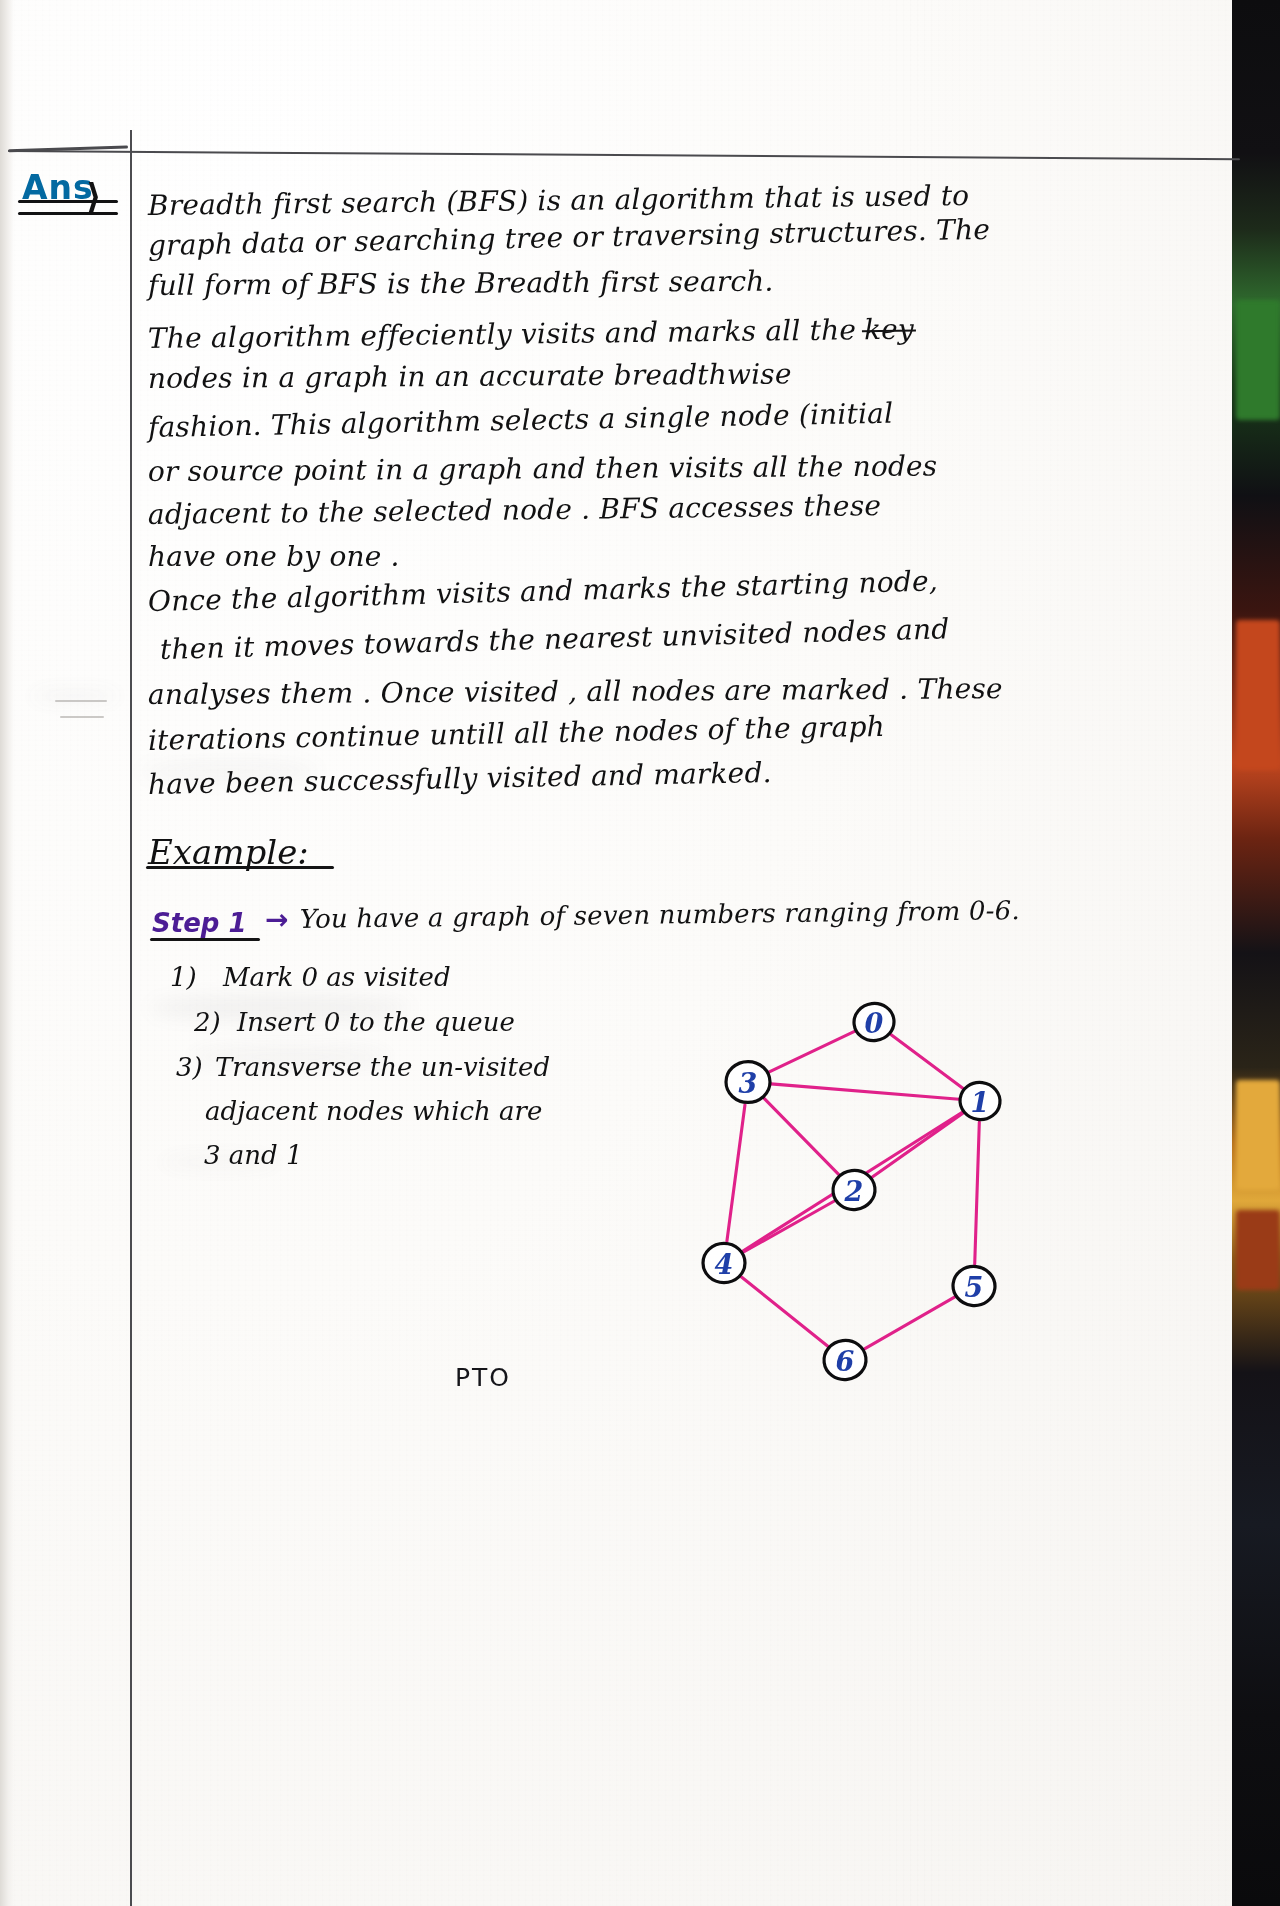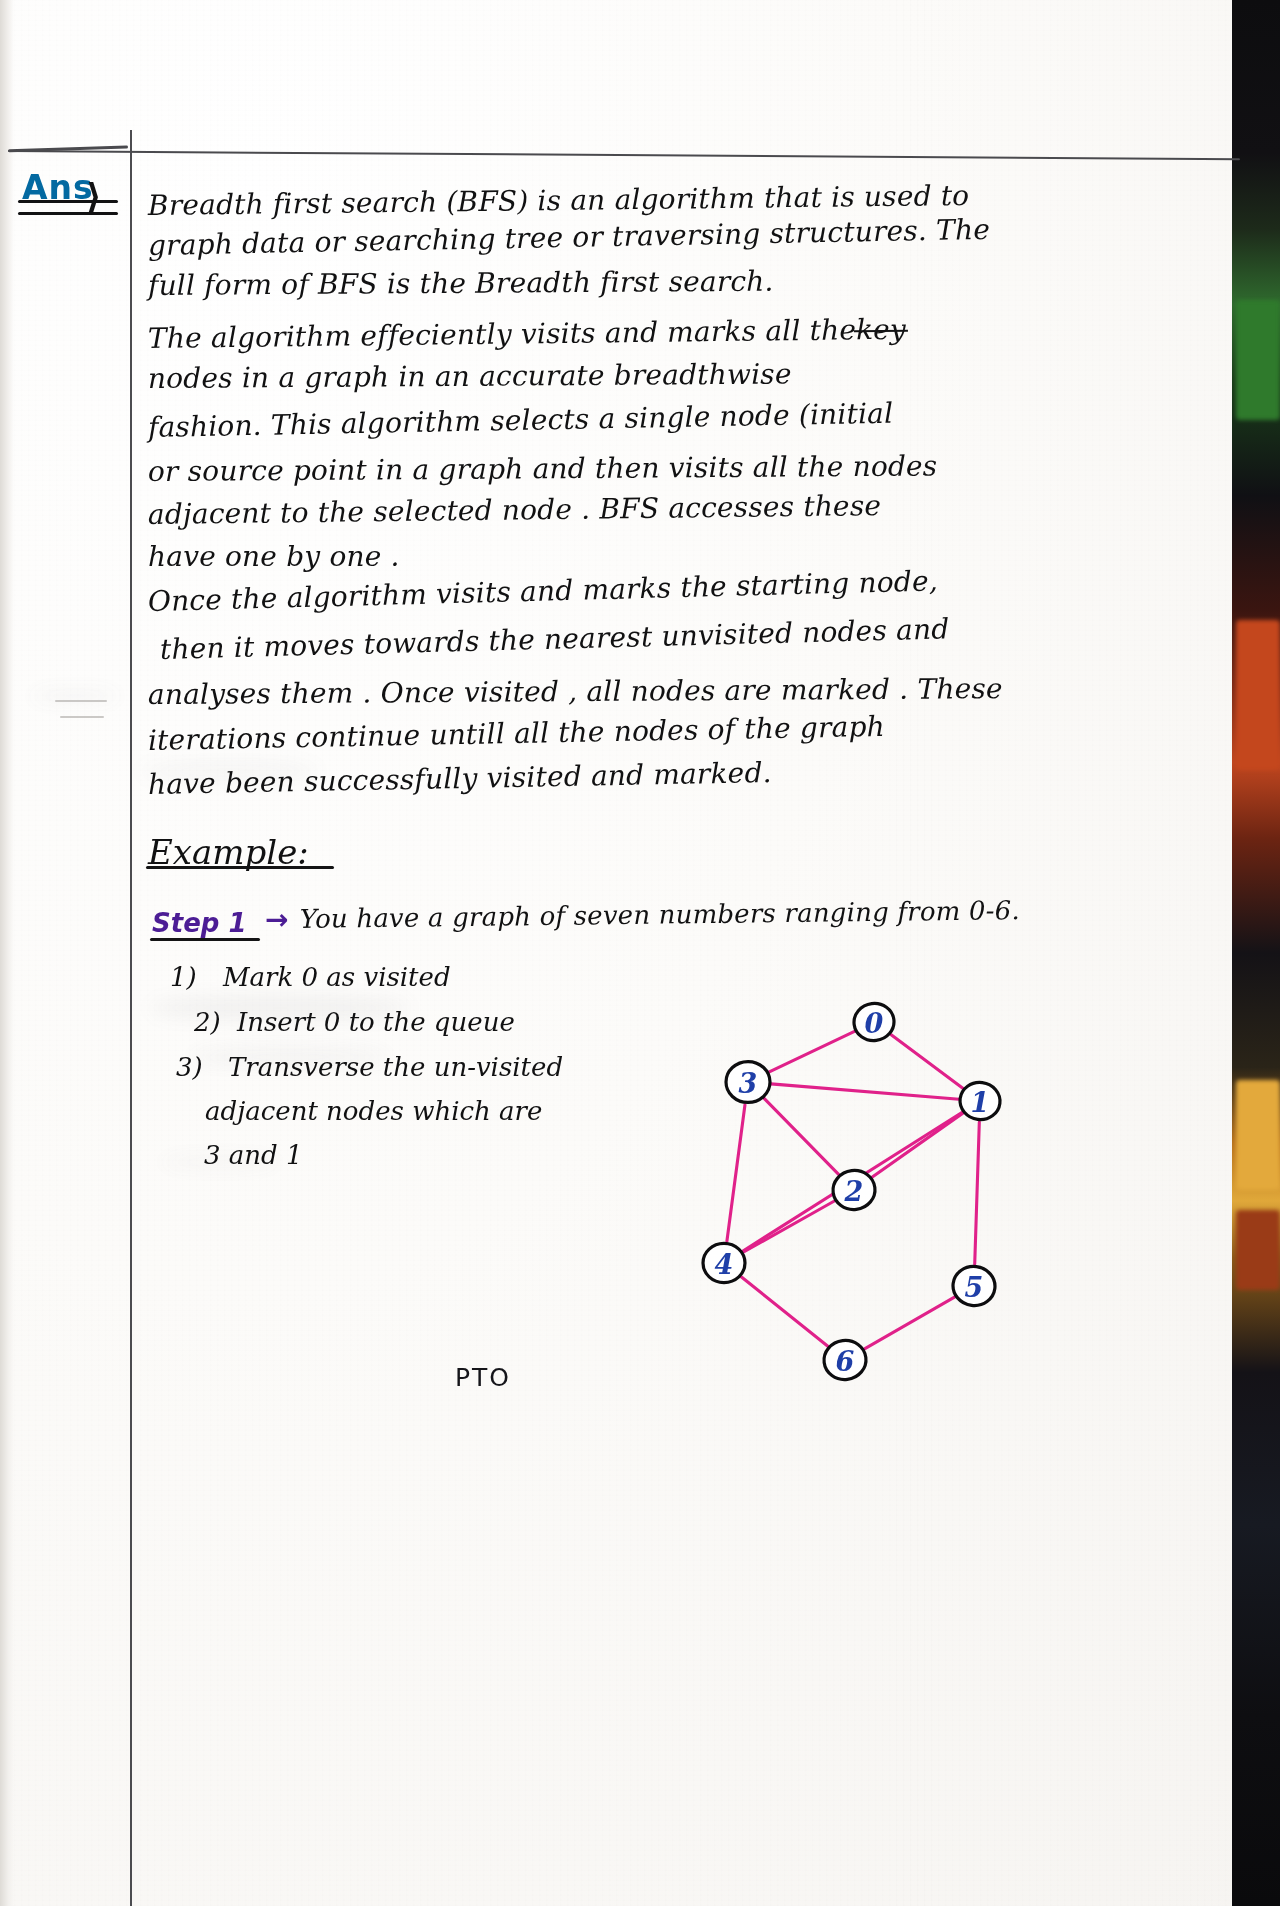--- a/index.html
+++ b/index.html
@@ -180,21 +180,21 @@
   <div class="ans-label">Ans</div>
   <div class="ans-arrow">⟩</div>
   <div class="ans-underline" style="left:18px;top:200px;width:100px;"></div>
   <div class="ans-underline" style="left:18px;top:212px;width:100px;"></div>
 
   <div class="body-line hand tilt1" style="top:192px;font-size:28px;">Breadth first search (BFS) is an algorithm that is used to</div>
   <div class="body-line hand tilt2" style="top:232px;font-size:28px;">graph data or searching tree or traversing structures. The</div>
   <div class="body-line hand tilt3" style="top:272px;font-size:28px;">full form of BFS is the Breadth first search.</div>
 
   <div class="body-line hand tilt1" style="top:325px;font-size:28px;">
-    <span>The algorithm effeciently visits and marks all the</span><span class="strike" style="">key</span>
+    <span>The algorithm effeciently visits and marks all the</span><span class="strike" style="margin-left:8px;">key</span>
   </div>
   <div class="body-line hand tilt3" style="top:365px;font-size:28px;">nodes in a graph in an accurate breadthwise</div>
   <div class="body-line hand tilt2" style="top:414px;font-size:28px;">fashion. This algorithm selects a single node (initial</div>
   <div class="body-line hand tilt3" style="top:458px;font-size:28px;">or source point in a graph and then visits all the nodes</div>
   <div class="body-line hand tilt1" style="top:501px;font-size:28px;">adjacent to the selected node . BFS accesses these</div>
   <div class="body-line hand tilt0" style="top:543px;font-size:28px;">have one by one .</div>
 
   <div class="body-line hand tilt4" style="top:588px;font-size:28px;">Once the algorithm visits and marks the starting node,</div>
   <div class="body-line hand tilt4" style="top:636px;font-size:28px;left:160px;">then it moves towards the nearest unvisited nodes and</div>
   <div class="body-line hand tilt3" style="top:681px;font-size:28px;">analyses them . Once visited , all nodes are marked . These</div>
@@ -212,21 +212,21 @@
   <div class="list-line" style="left:170px;top:962px;">
     <span>1)</span>
     <span style="margin-left:18px;">Mark 0 as visited</span>
   </div>
   <div class="list-line" style="left:178px;top:1007px;margin-left:16px;">
     <span>2)</span>
     <span style="margin-left:8px;">Insert 0 to the queue</span>
   </div>
   <div class="list-line" style="left:176px;top:1052px;">
     <span>3)</span>
-    <span style="margin-left:17px;">Transverse the un-visited</span>
+    <span style="margin-left:4px;">Transverse the un-visited</span>
   </div>
   <div class="list-line" style="left:205px;top:1096px;">adjacent nodes which are</div>
   <div class="list-line" style="left:204px;top:1140px;">3 and 1</div>
 
   <div class="pto">PTO</div>
 
   <div id="graph">
     <svg viewBox="0 0 360 410">
       <g id="edges">
           <line x1="88.76579193295039" y1="87.111527650976" x2="175.03992910469748" y2="46.028605188239304" stroke="#e0218a" stroke-width="3.1" class="edge"></line>

